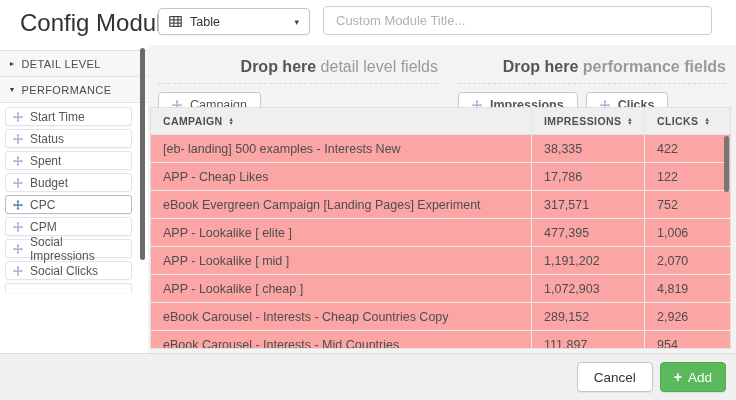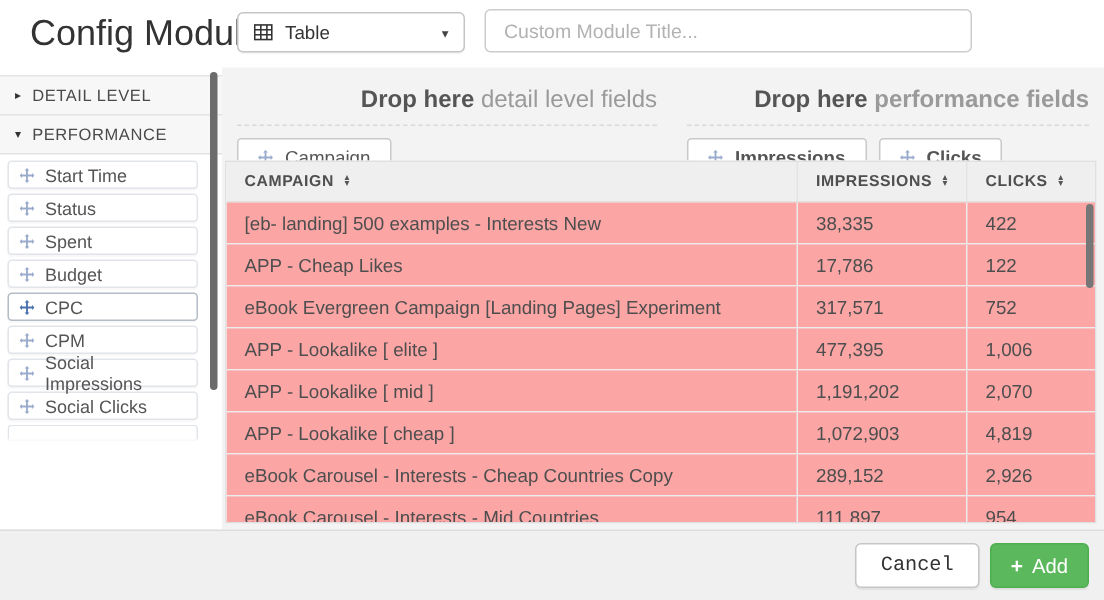--- a/index.html
+++ b/index.html
@@ -8,21 +8,21 @@
 
   
   .header { position:absolute; top:0; left:0; width:100%; height:48px; background:#fff; }
   .page-title { position:absolute; left:20px; top:9px; margin:0; font-size:24px; font-weight:400; color:#333; }
   .type-select { position:absolute; left:158px; top:8px; width:152px; height:27px; box-sizing:border-box;
                  background:#fff; border:1px solid #c5c5c5; border-radius:4px; box-shadow:0 1px 1px rgba(0,0,0,.05);
                  display:flex; align-items:center; gap:8px; padding:0 10px; cursor:pointer; }
   .type-select .tbl-icon { width:13px; height:13px; color:#333; flex:none; }
   .type-select .value { font-size:12.5px; color:#333; }
   .type-select .caret { margin-left:auto; font-size:9px; color:#444; }
-  .title-input { position:absolute; left:323px; top:6px; width:325px; height:29px; box-sizing:border-box;
+  .title-input { position:absolute; left:323px; top:6px; width:389px; height:29px; box-sizing:border-box;
                  border:1px solid #ccc; border-radius:4px; padding:0 12px; font-size:13px; color:#4d7c0f;
                  font-family:"Liberation Sans", sans-serif; outline:none; }
   .title-input::placeholder { color:#b2b2b2; }
 
   
   .sidebar { position:absolute; left:0; top:45px; width:148px; bottom:47px; background:#fff; overflow:hidden; }
   .section-header { height:25px; margin-top:0; display:flex; align-items:center; gap:7px; padding-left:10px;
                     background:#f7f7f7; border-top:1px solid #e3e3e3; font-size:11px; color:#4a4a4a;
                     letter-spacing:.4px; cursor:pointer; }
   .section-header.first { margin-top:5px; }
@@ -64,21 +64,21 @@
   .t-head .col-impr, .t-head .col-clicks { border-left:1px solid #e4e4e4; }
   .t-row .cell { font-size:12.5px; color:#4e4e4e; }
   .sort { display:inline-flex; flex-direction:column; align-items:center; color:#555; font-weight:normal; }
   .sort span { font-size:6.5px; line-height:4.5px; }
   .table-scrollbar { position:absolute; right:1px; top:28px; width:5px; height:56px; background:#767676; border-radius:3px; }
 
   
   .footer { position:absolute; left:0; right:0; bottom:0; height:47px; box-sizing:border-box; background:#f0f0f0;
             border-top:1px solid #ddd; display:flex; align-items:center; justify-content:flex-end; gap:7px; padding-right:10px; }
   .btn { height:30px; border-radius:4px; font-size:13.5px; cursor:pointer; font-family:"Liberation Sans", sans-serif; }
-  .btn-cancel { padding:0 16px; background:#fff; border:1px solid #c6c6c6; color:#333; box-shadow:0 1px 1px rgba(0,0,0,.06);font-family:Liberation Mono, monospace; }
+  .btn-cancel { padding:0 16px; background:#fff; border:1px solid #c6c6c6; color:#333; box-shadow:0 1px 1px rgba(0,0,0,.06); }
   .btn-add { padding:0 13px; background:#5cb85c; border:1px solid #4cae4c; color:#fff; display:flex; align-items:center; gap:6px;
              box-shadow:0 1px 1px rgba(0,0,0,.08); }
   .btn-add .plus { font-size:14px; font-weight:bold; line-height:1; }
 
   .svg-defs { position:absolute; width:0; height:0; overflow:hidden; }
 </style>
 </head>
 <body>
 
 <svg class="svg-defs" aria-hidden="true">

